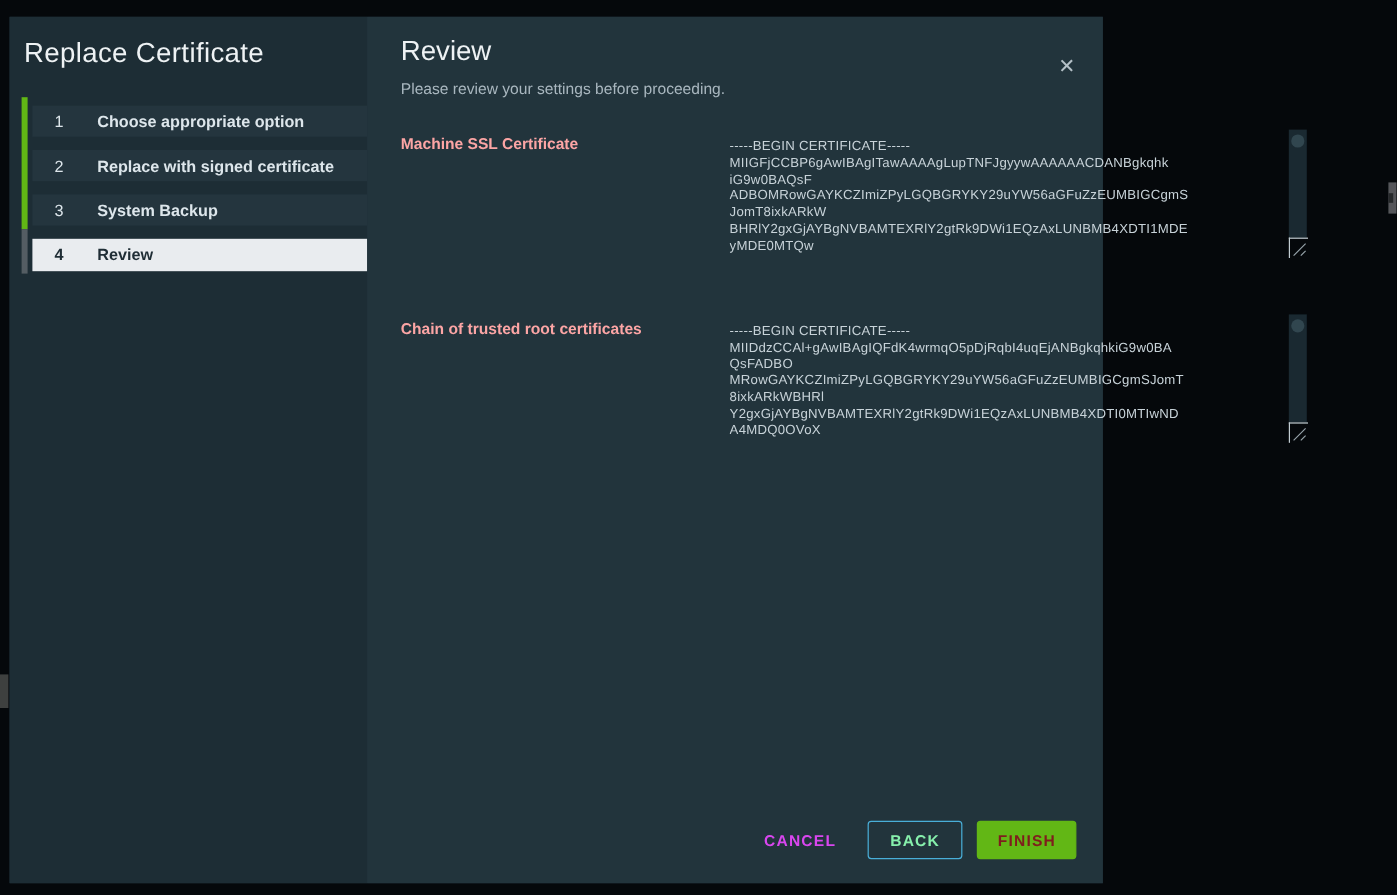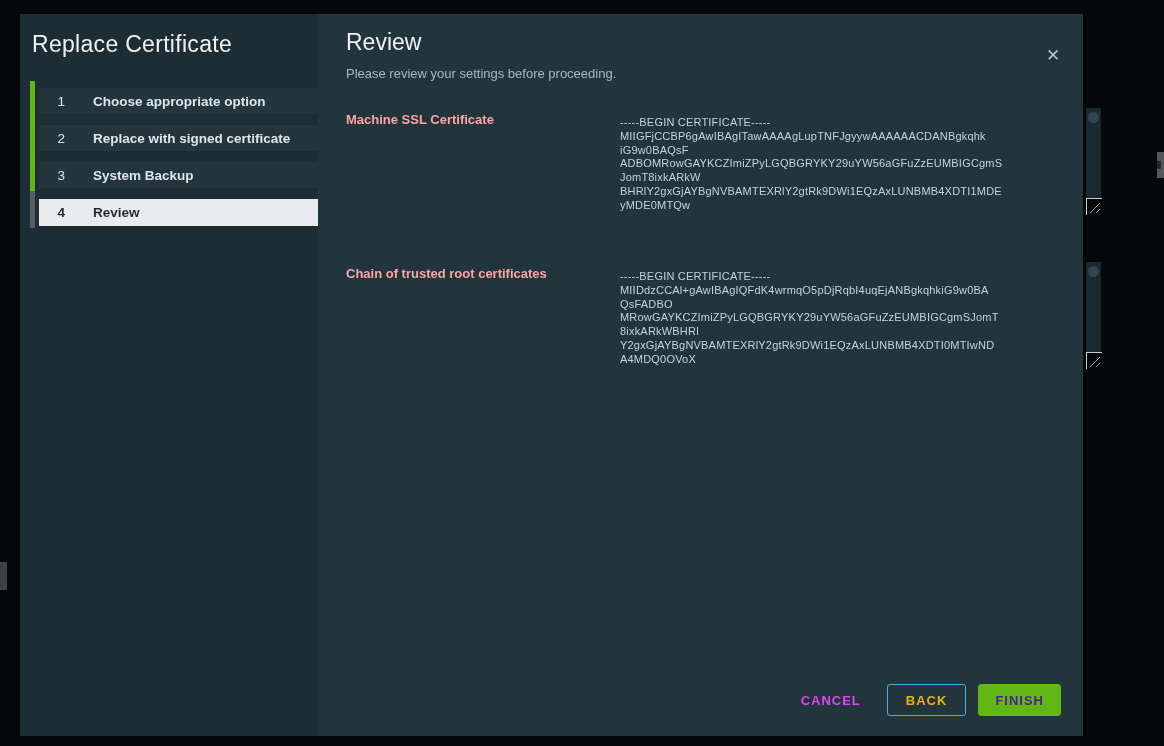--- a/index.html
+++ b/index.html
@@ -18,21 +18,21 @@
     background:#1b2731; overflow:hidden;
   }
   .bg-col { position:absolute; top:2px; font-size:12.5px; font-weight:700; color:#76838d; white-space:nowrap; }
   .bg-col.c0{left:8px}.bg-col.c1{left:196px}.bg-col.c2{left:386px}.bg-col.c3{left:648px}
   .bg-col.c4{left:737px}.bg-col.c5{left:886px}.bg-col.c6{left:1040px}
   .bg-caret{ position:absolute; top:3px; left:840px; font-size:8px; color:#76838d; }
   .bg-sep { position:absolute; top:0; width:1px; height:11px; background:#2d3a44; }
 
   
   .modal {
-    position:absolute; left:20px; top:14px; width:1063px; height:722px;
+    position:absolute; left:8px; top:14px; width:911px; height:722px;
     background:#22343c; display:flex;
   }
   .sidebar { position:relative; width:298px; flex:none; background:#1d2d35; }
   .sidebar-title { position:absolute; left:12px; top:17px; font-size:23px; font-weight:300; color:#eef2f4; letter-spacing:.3px; }
   .bar { position:absolute; left:10px; width:5px; }
   .bar.green { top:67px; height:110px; }
   .bar.gray  { top:177px; height:37px; }
   .step {
     position:absolute; left:19px; width:279px; height:26px;
     background:#24353e; color:#dde6eb; display:flex; align-items:center;
@@ -75,22 +75,22 @@
   }
   .resize-handle svg { position:absolute; right:1px; bottom:1px; display:block; }
 
   .footer {
     position:absolute; right:22px; bottom:20px;
     display:flex; align-items:center; gap:12px;
   }
   .btn { font-family:inherit; font-size:13px; font-weight:700; letter-spacing:1px;
          border-radius:3px; height:32px; cursor:pointer; }
   .btn-link   { background:none; border:none; color:#d946ef; padding:0 14px; }
-  .btn-outline{ background:transparent; border:1px solid #49afd9; color:#eab308; padding:0 18px; }
-  .btn-solid  { background:#62b715; border:1px solid #62b715; color:#4c1d95; padding:0 16px; }
+  .btn-outline{ background:transparent; border:1px solid #49afd9; color:#86efac; padding:0 18px; }
+  .btn-solid  { background:#62b715; border:1px solid #62b715; color:#7f1d1d; padding:0 16px; }
 </style>
 </head>
 <body>
 
 <div class="screen">
 
   <div class="frag-left"></div>
   <div class="frag-right"></div>
 
   <div class="modal">

